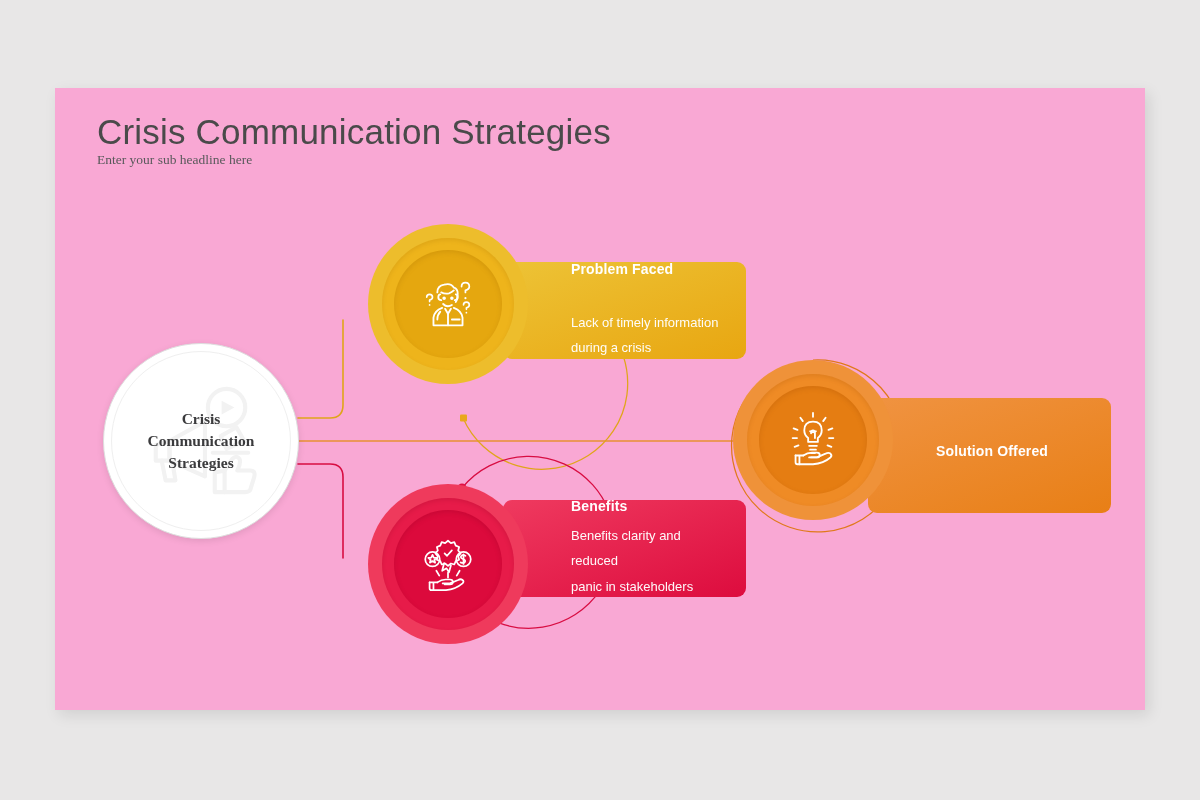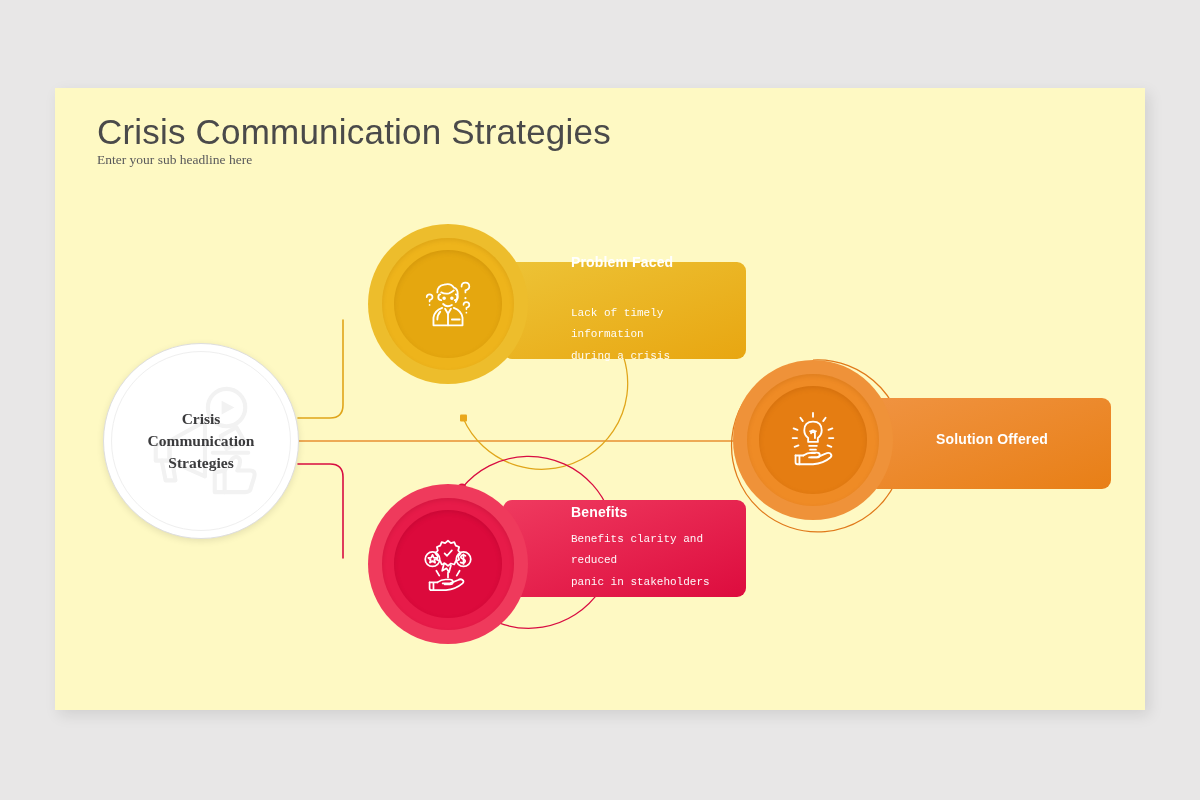--- a/index.html
+++ b/index.html
@@ -12,21 +12,21 @@
   }
   #stage {
     position: relative;
     width: 1200px; height: 800px;
   }
   
   #slide {
     position: absolute;
     left: 55px; top: 88px;
     width: 1090px; height: 622px;
-    background: #fef9c3;
+    background: #f9a8d4;
     box-shadow: 4px 5px 14px rgba(0,0,0,0.10);
   }
   
   #header { position: absolute; left: 42px; top: 24px; }
   #page-title {
     font-size: 35px;
     font-weight: 400;
     color: #4a4a4a;
     letter-spacing: 0.2px;
     white-space: nowrap;
@@ -110,34 +110,34 @@
   
   .panel {
     position: absolute;
     border-radius: 9px;
     padding: 20px 26px 20px 68px;
     z-index: 2;
     color: #ffffff;
     display: flex; flex-direction: column; justify-content: center;
   }
   #panel-problem  { left: 448px; top: 174px;  width: 243px; height: 97px; gap: 24px; }
-  #panel-solution { left: 813px; top: 310px;  width: 243px; height: 91px; }
+  #panel-solution { left: 813px; top: 310px;  width: 243px; height: 115px; }
   #panel-benefits { left: 448px; top: 412px;  width: 243px; height: 97px; }
 
   .panel-title {
     font-size: 14px;
     font-weight: bold;
     margin-bottom: 9px;
     letter-spacing: 0.15px;
     font-family: "Liberation Sans", sans-serif;
   }
   .panel-desc {
-    font-size: 11px;
+    font-size: 13px;
     line-height: 1.95;
-    font-family: Liberation Mono, monospace;
+    font-family: Liberation Sans, sans-serif;
     opacity: 0.97;
   }
 </style>
 </head>
 <body>
 
 <div id="stage">
 
   <div id="slide">
 

